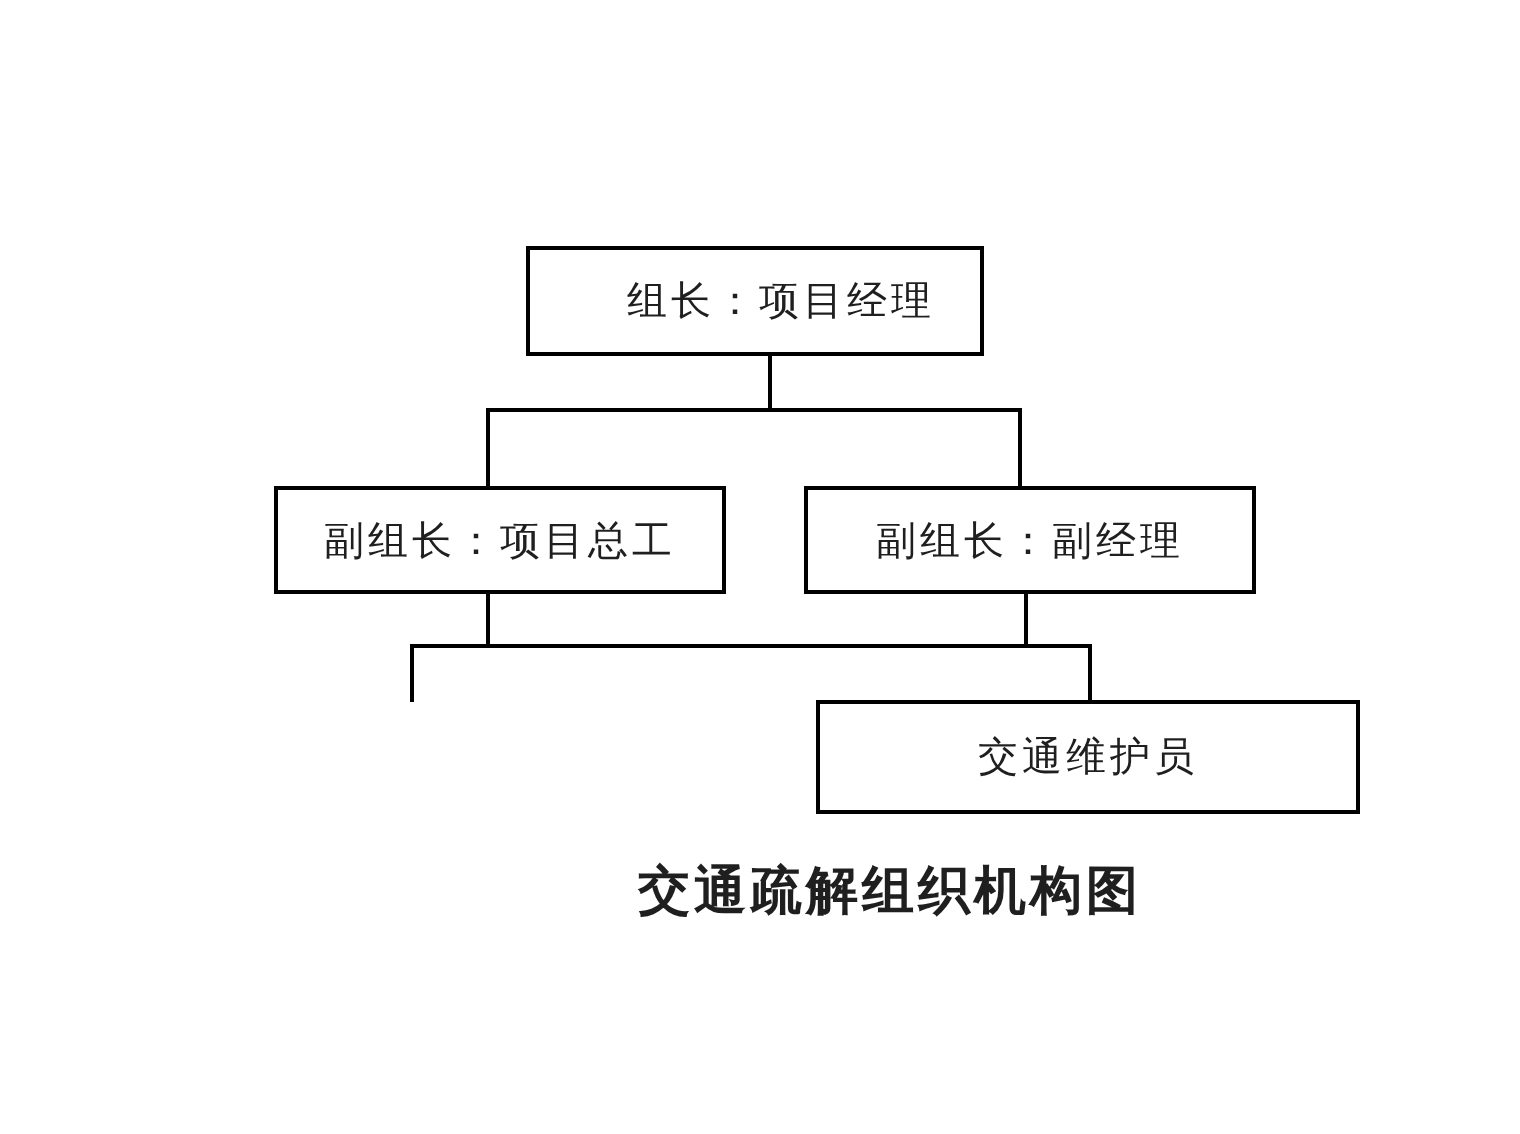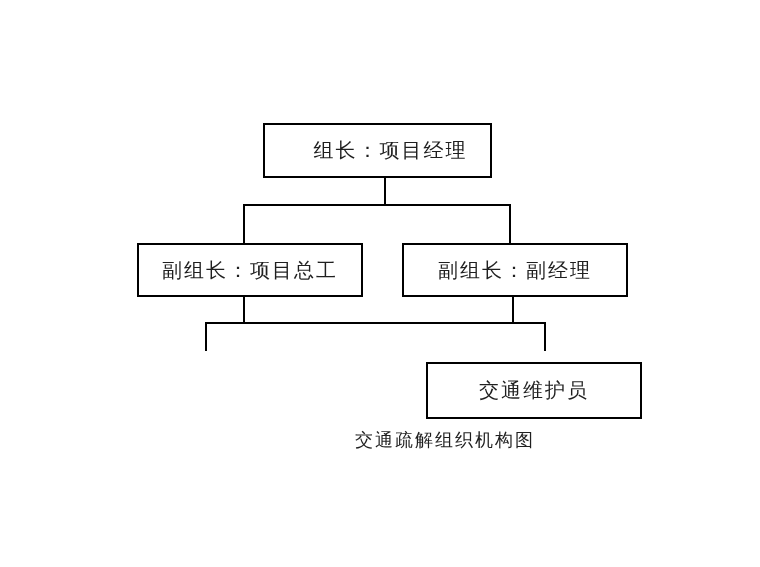--- a/index.html
+++ b/index.html
@@ -35,31 +35,32 @@
   .node-label {
     color: #1f1f1f;
     font-size: 20px;
     letter-spacing: 2px;
     white-space: nowrap;
   }
   .node-leader   { left: 263px; top: 123px; width: 229px; height: 55px; padding-left: 26px; }
   .node-deputy1  { left: 137px; top: 243px; width: 226px; height: 54px; }
   .node-deputy2  { left: 402px; top: 243px; width: 226px; height: 54px; }
   .node-safety   { left:  95px; top: 350px; width: 225px; height: 57px; }
-  .node-traffic  { left: 426px; top: 350px; width: 216px; height: 57px; margin-top: 12px; }
+  .node-traffic  { left: 408px; top: 350px; width: 272px; height: 57px; }
   .caption {
     position: absolute;
     left: 319px;
     top: 428px;
     width: 252px;
     text-align: center;
     color: #1f1f1f;
-    font-size: 18px;
+    font-size: 26px;
     letter-spacing: 2px;
     white-space: nowrap;
+    font-weight: bold;
   }
 </style>
 </head>
 <body>
 
 <div id="canvas">
 
   <svg id="connector-layer" viewBox="0 0 760 567" xmlns="http://www.w3.org/2000/svg">
 
     <line x1="385" y1="178" x2="385" y2="206" stroke="#000000" stroke-width="2"></line>

